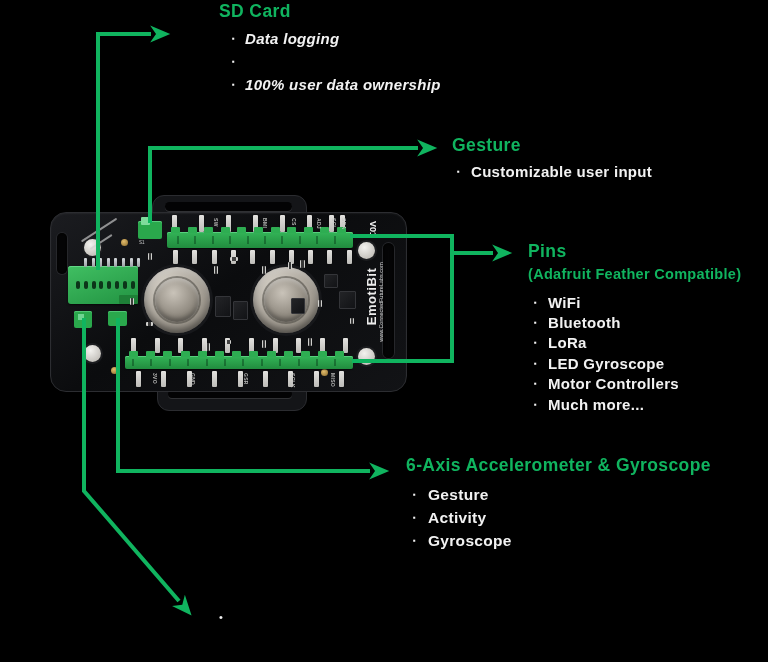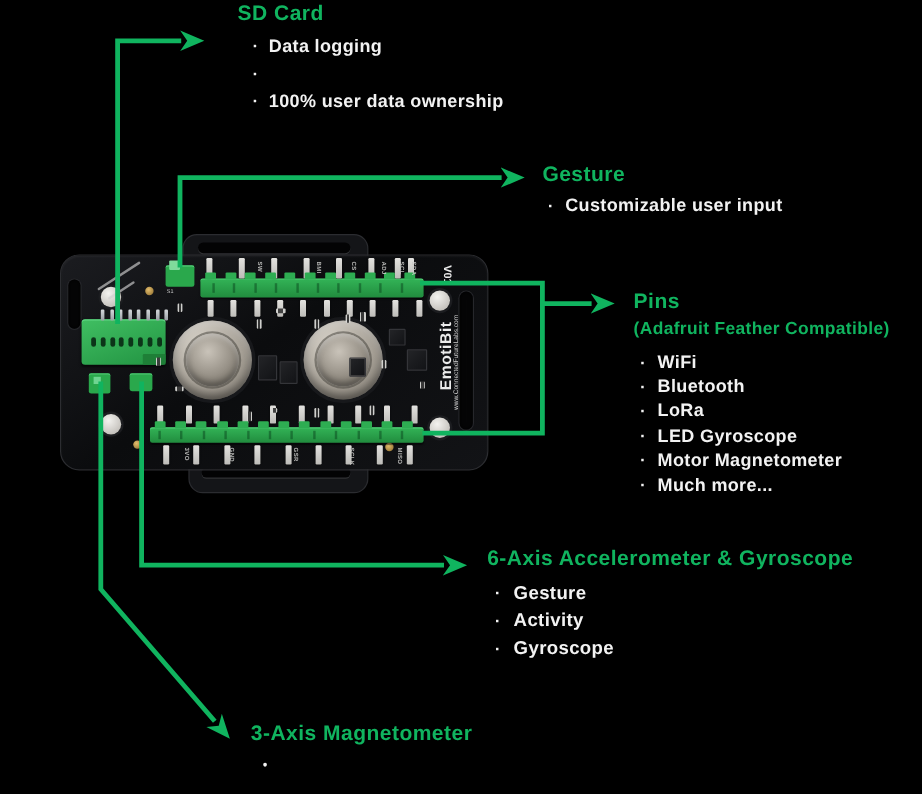--- a/index.html
+++ b/index.html
@@ -7,21 +7,21 @@
          font-family:"Liberation Sans",sans-serif;}
   .abs{position:absolute;}
 
   
   .sec{position:absolute;z-index:9;}
   .title{color:var(--accent,#10b45f);font-size:17.5px;font-weight:800;letter-spacing:.4px;line-height:21px;white-space:nowrap;}
   .subtitle{color:var(--accent,#10b45f);font-size:14.5px;font-weight:800;letter-spacing:.3px;line-height:17px;white-space:nowrap;}
   .brow{display:flex;align-items:center;}
   .bdot{color:#f2f2f2;flex:0 0 auto;text-align:left;}
   .btxt{color:#f2f2f2;font-weight:700;letter-spacing:.3px;white-space:nowrap;}
-  .sd-list{margin-left:13px;margin-top:5px;}   .sd-list .brow{height:23px;}   .sd-list .bdot{width:13px;font-size:8px;}   .sd-list .btxt{font-size:15px;}
+  .sd-list{margin-left:13px;margin-top:5px;}   .sd-list .brow{height:23px;}   .sd-list .bdot{width:13px;font-size:8px;}   .sd-list .btxt{font-size:15px;font-style:italic;}
   .sw-list{margin-left:5px;margin-top:7px;}    .sw-list .brow{height:17px;}   .sw-list .bdot{width:14px;font-size:8px;}   .sw-list .btxt{font-size:15px;}
   .pin-list{margin-left:6px;margin-top:9px;}   .pin-list .brow{height:20.4px;}.pin-list .bdot{width:14px;font-size:8px;}  .pin-list .btxt{font-size:15px;}
   .imu-list{margin-left:7px;margin-top:7px;}   .imu-list .brow{height:23px;}  .imu-list .bdot{width:15px;font-size:8px;}  .imu-list .btxt{font-size:15.5px;}
   .mag-list{margin-left:10px;margin-top:7px;}  .mag-list .brow{height:17px;}  .mag-list .bdot{width:23px;font-size:11px;} .mag-list .btxt{font-size:15.5px;}
 
   
   .board-main{left:50px;top:212px;width:355px;height:178px;border-radius:16px;
       background:linear-gradient(145deg,#1b1c20,#0b0c0e 45%,#121316);
       border:1px solid #2c2d31;box-shadow:inset 0 1px 2px rgba(255,255,255,.06);}
   .tab{background:#141518;border:1px solid #2b2c30;}
@@ -254,21 +254,21 @@
     <g stroke="#10b45f" stroke-width="4" fill="none">
       <path d="M98,270 L98,34 L151,34" marker-end="url(#ah)"></path>
       <path d="M150,223 L150,148 L418,148" marker-end="url(#ah)"></path>
       <path d="M350,236 L452,236 L452,361 L352,361"></path>
       <path d="M452,253 L493,253" marker-end="url(#ah)"></path>
       <path d="M118,318 L118,471 L370,471" marker-end="url(#ah)"></path>
       <path d="M84,318 L84,491 L179,601" marker-end="url(#ah)"></path>
     </g>
   </svg>
 
-  <div class="sec" style="left:198px;top:1px;">
+  <div class="sec" style="left:219px;top:1px;">
     <div class="title">SD Card</div>
     <div class="sd-list">
         <div class="brow">
           <span class="bdot">▪</span>
           <span class="btxt">Data logging</span>
         </div>
         <div class="brow">
           <span class="bdot">▪</span>
         </div>
         <div class="brow">
@@ -303,21 +303,21 @@
         <div class="brow">
           <span class="bdot">▪</span>
           <span class="btxt">LoRa</span>
         </div>
         <div class="brow">
           <span class="bdot">▪</span>
           <span class="btxt">LED Gyroscope</span>
         </div>
         <div class="brow">
           <span class="bdot">▪</span>
-          <span class="btxt">Motor Magnetometer</span>
+          <span class="btxt">Motor Controllers</span>
         </div>
         <div class="brow">
           <span class="bdot">▪</span>
           <span class="btxt">Much more...</span>
         </div>
       </div>
   </div>
 
   <div class="sec" style="left:406px;top:455px;">
     <div class="title">6-Axis Accelerometer &amp; Gyroscope</div>
@@ -331,21 +331,20 @@
           <span class="btxt">Activity</span>
         </div>
         <div class="brow">
           <span class="bdot">▪</span>
           <span class="btxt">Gyroscope</span>
         </div>
       </div>
   </div>
 
   <div class="sec" style="left:209px;top:601px;">
-    <div class="title">3-Axis Magnetometer</div>
     <div class="mag-list">
         <div class="brow">
           <span class="bdot">•</span>
         </div>
       </div>
   </div>
 
 </div>
 
 </body></html>

